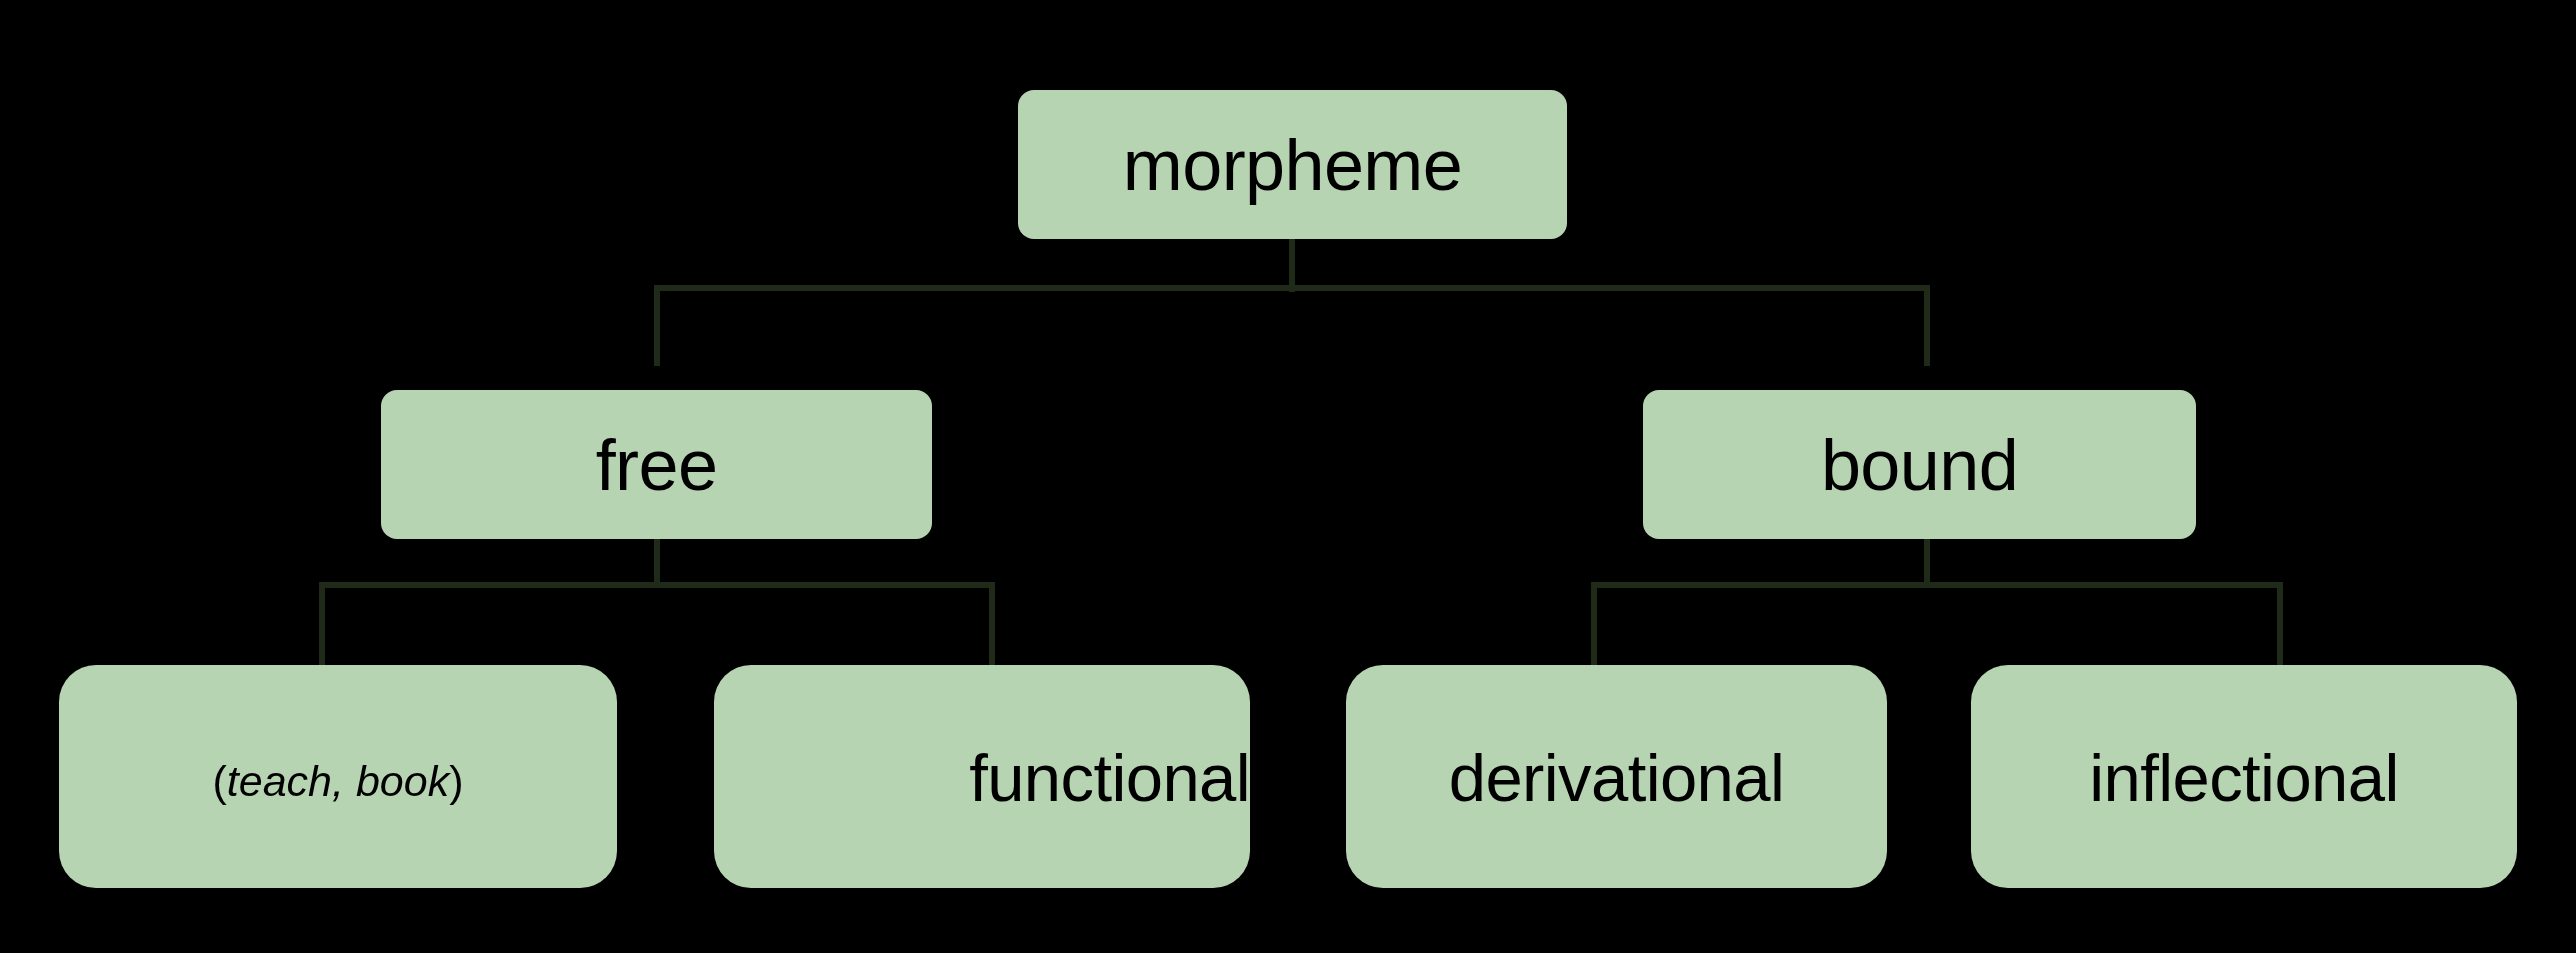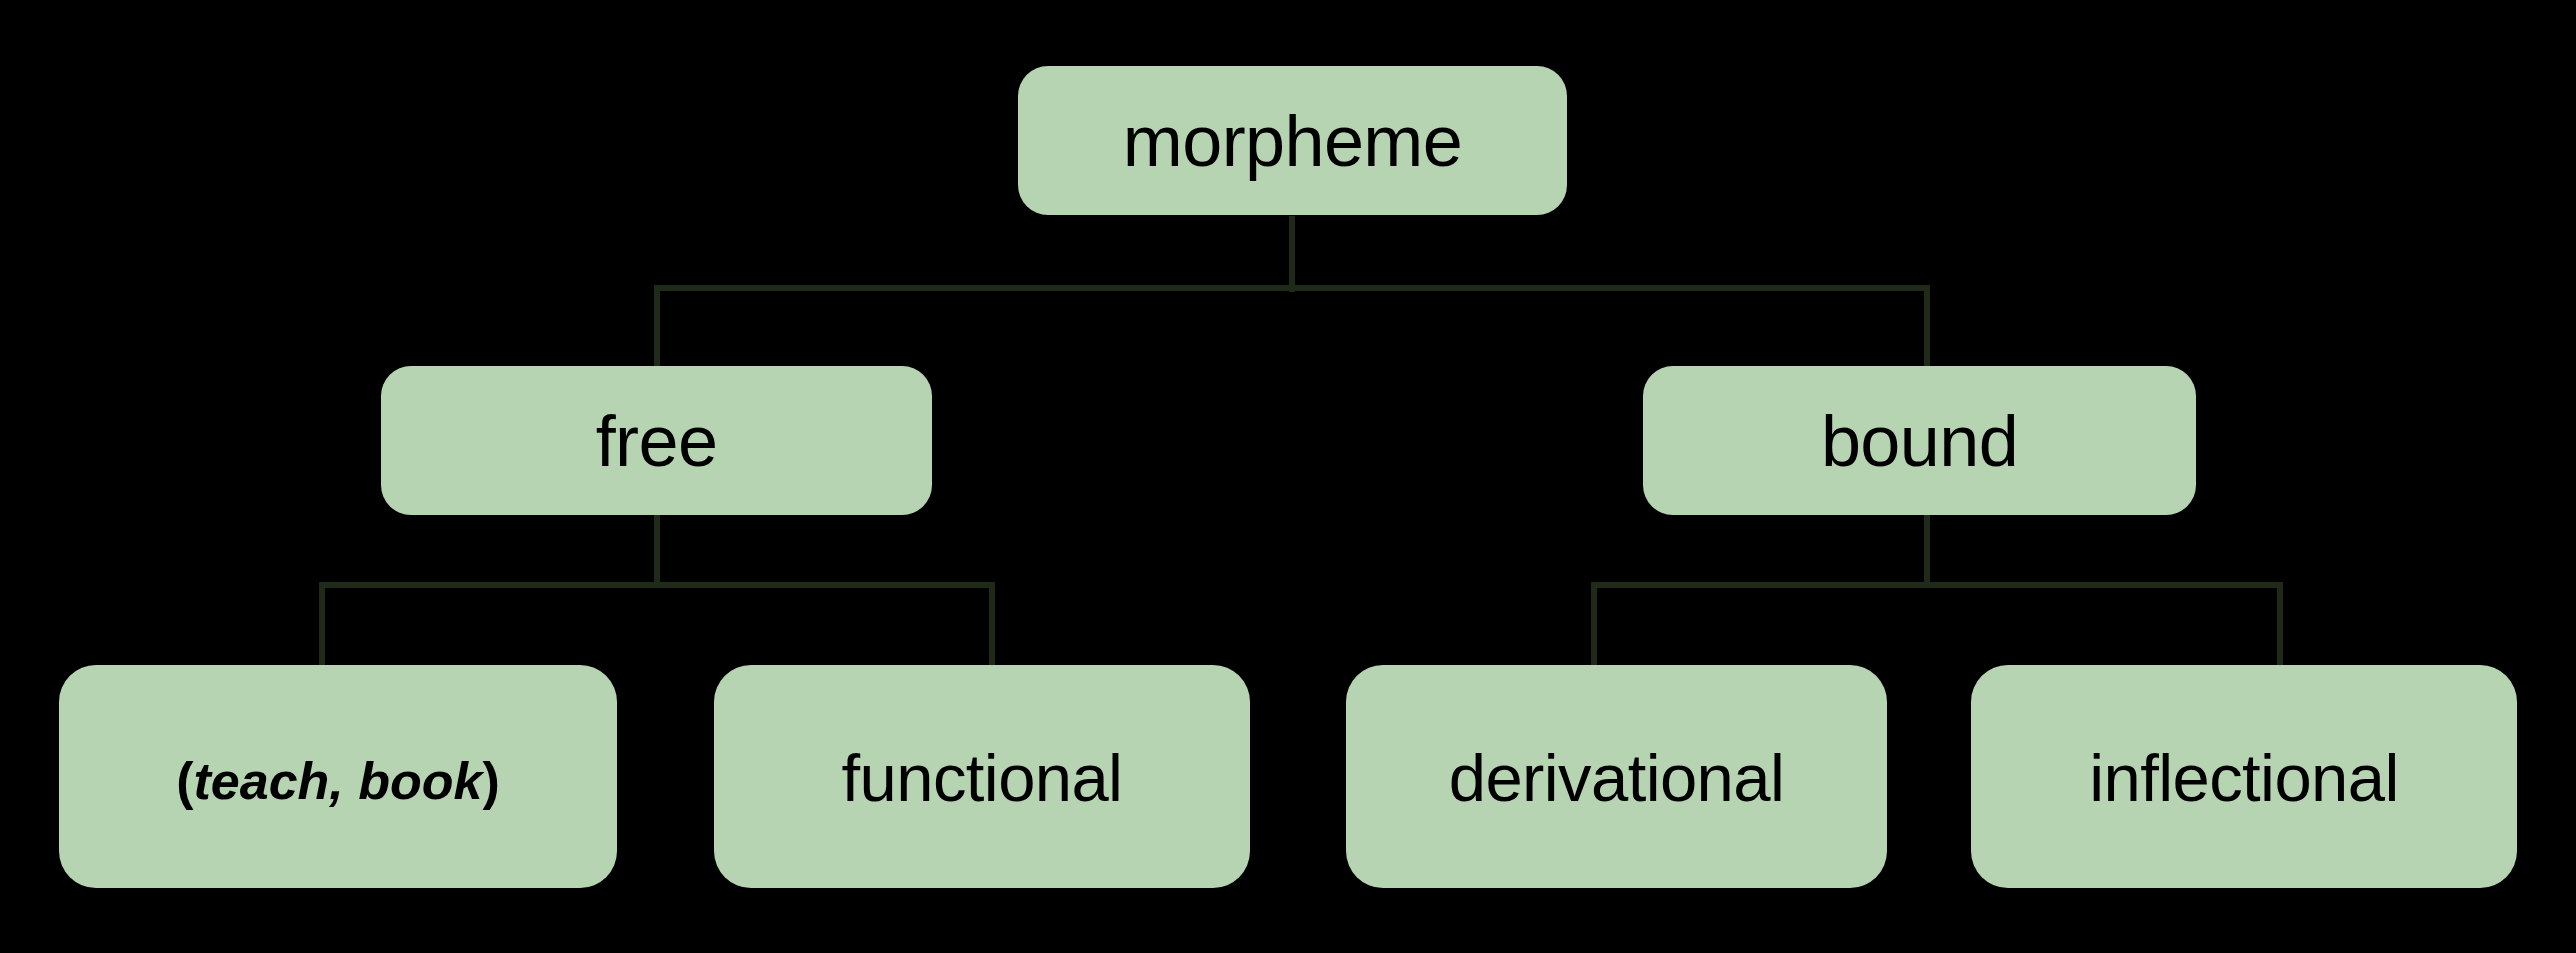--- a/index.html
+++ b/index.html
@@ -27,38 +27,39 @@
     color: #000000;
     display: flex;
     flex-direction: column;
     align-items: center;
     justify-content: center;
     box-sizing: border-box;
     text-align: center;
     line-height: 1.0;
   }
   .node-l1, .node-l2 {
-    border-radius: 30px;
+    border-radius: 16px;
+    margin-top: 24px;
   }
   .node-l3 {
     border-radius: 37px;
   }
   .node-title {
     font-size: 72px;
     font-weight: 400;
     letter-spacing: -0.6px;
     white-space: nowrap;
   }
   .node-l3 .node-title {
     font-size: 67px;
     margin-top: 2.6px;
   }
   .node-examples {
-    font-size: 52px;
-    font-weight: 700;
+    font-size: 43px;
+    font-weight: 400;
     white-space: nowrap;
     margin-top: 9px;
   }
   .node-examples em {
     font-style: italic;
   }
 </style>
 </head>
 <body>
 
@@ -88,21 +89,21 @@
   </div>
 
   <div class="node node-l2" style="left:381px; top:366px; width:551px; height:149px;">
     <span class="node-title">free</span>
   </div>
 
   <div class="node node-l3" style="left:59px; top:665px; width:558px; height:223px;">
     <span class="node-examples"><span>(</span><em>teach, book</em><span>)</span></span>
   </div>
 
-  <div class="node node-l3" style="left:714px; top:665px; width:536px; height:223px;">
+  <div class="node node-l3" style="left:714px; top:665px; width:536px; height:223px;align-items:flex-end;">
     <span class="node-title">functional</span>
   </div>
 
   <div class="node node-l3" style="left:1346px; top:665px; width:541px; height:223px;">
     <span class="node-title">derivational</span>
   </div>
 
   <div class="node node-l3" style="left:1971px; top:665px; width:546px; height:223px;align-items:center;">
     <span class="node-title">inflectional</span>
   </div>

